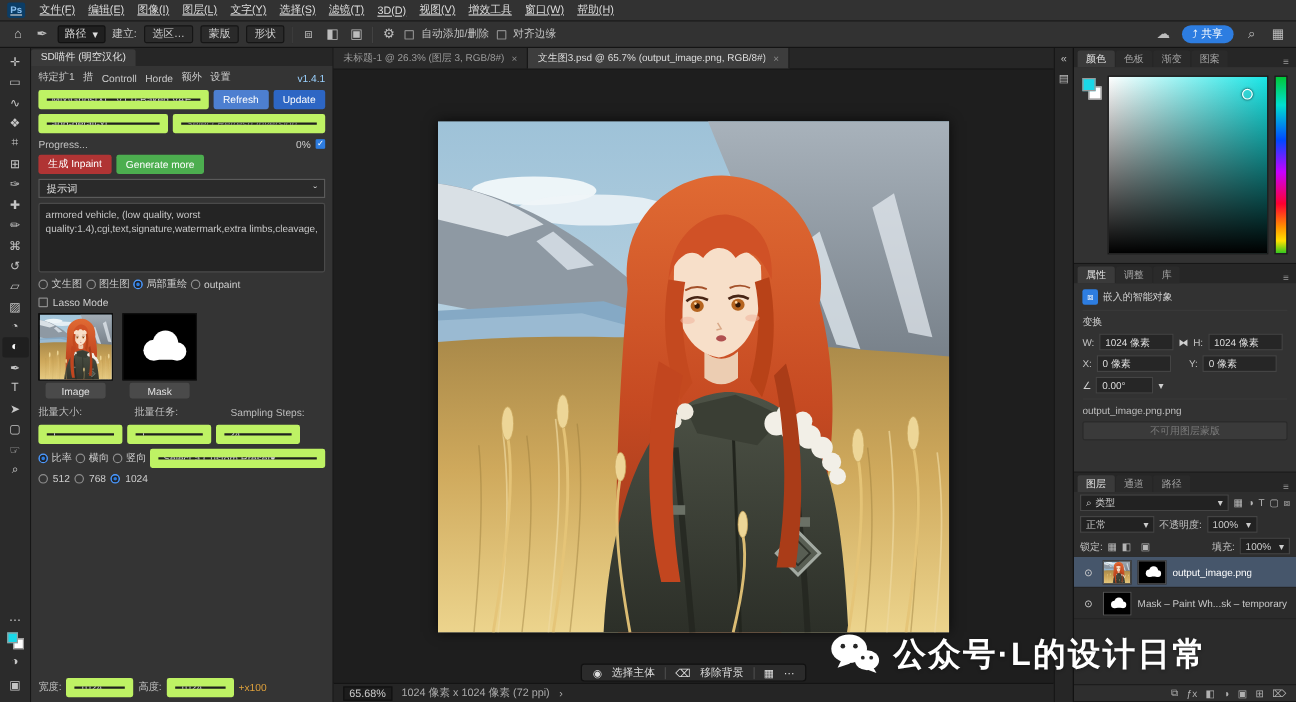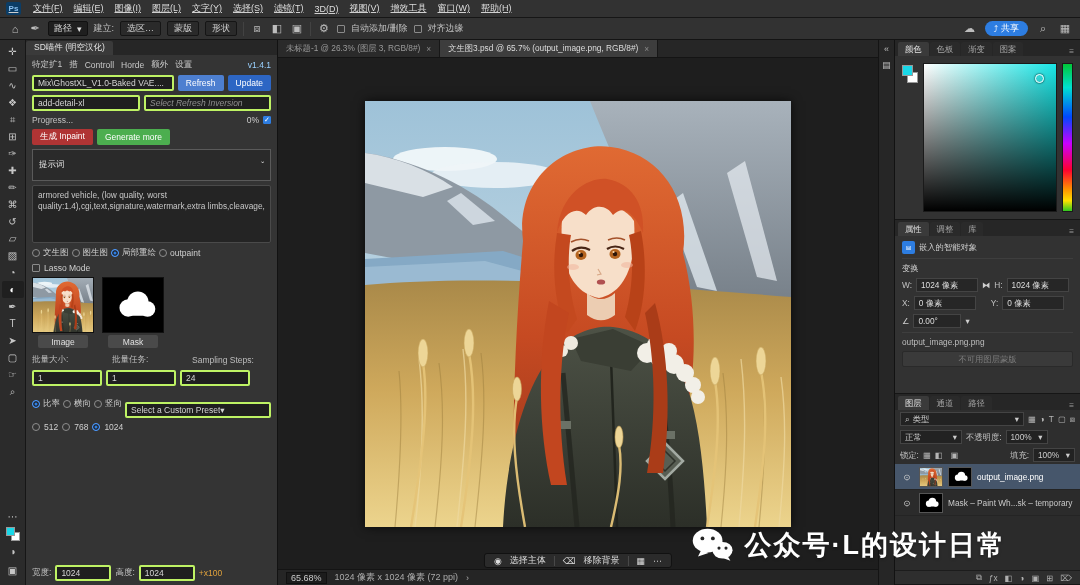--- a/index.html
+++ b/index.html
@@ -35,39 +35,39 @@
   .sw.bg{right:0;bottom:0;background:#fff;}
 
   
   .sd-panel{width:252px;background:#2e2e2e;border-right:1px solid #121212;display:flex;flex-direction:column;font-size:8.5px;}
   .sd-titlebar{height:15px;background:#262626;display:flex;align-items:flex-end;}
   .sd-title{background:#3a3a3a;height:14px;padding:0 8px;display:flex;align-items:center;color:#e2e2e2;font-size:8.5px;border-radius:2px 2px 0 0;}
   .sd-body{flex:1;padding:4px 6px;display:flex;flex-direction:column;gap:4px;overflow:hidden;background:#343434;}
   .sd-tabs{display:flex;align-items:center;gap:7px;color:#c9c9c9;}
   .sd-tabs .ver{color:#9ad1ff;margin-left:auto;}
   .row{display:flex;align-items:center;gap:4px;}
-  .field{background:#1f1f1f;border:2px solid #bef264;height:16px;display:flex;align-items:center;padding:0 4px;color:#d5d5d5;white-space:nowrap;overflow:hidden;text-overflow:ellipsis;border-radius:2px;}
+  .field{background:#1f1f1f;border:7px solid #bef264;height:16px;display:flex;align-items:center;padding:0 4px;color:#d5d5d5;white-space:nowrap;overflow:hidden;text-overflow:ellipsis;border-radius:2px;}
   .btn{height:16px;display:flex;align-items:center;justify-content:center;padding:0 8px;border-radius:2px;color:#fff;}
   .btn.refresh{background:#4d7fd0;}
   .btn.update{background:#2d66c4;}
   .btn.inpaint{background:#b03434;}
   .btn.genmore{background:#4cae4f;}
   .muted{color:#8f8f8f;}
-  .prompt-head{border:1px solid #5a5a5a;background:#2a2a2a;height:32px;display:flex;align-items:center;justify-content:space-between;padding:0 6px;color:#e0e0e0;}
+  .prompt-head{border:1px solid #5a5a5a;background:#2a2a2a;height:16px;display:flex;align-items:flex-end;justify-content:space-between;padding:0 6px;color:#e0e0e0;}
   .prompt-box{background:#242424;border:1px solid #4a4a4a;border-radius:2px;padding:4px 5px;color:#c7c7c7;line-height:1.3;font-size:8.3px;}
   .prompt-box.pos{height:84px;}
   .prompt-box.neg{height:58px;}
   .radio{width:8px;height:8px;border:1px solid #8d8d8d;border-radius:50%;display:inline-block;flex:0 0 auto;}
   .radio.sel{border-color:#4f9bff;background:#2d7de1;box-shadow:inset 0 0 0 1.5px #20242a;}
   .thumb-col{display:flex;flex-direction:column;align-items:center;}
   .thumb{width:62px;height:56px;background:#000;overflow:hidden;border:1px solid #111;}
   .thumb-label{width:50px;height:13px;background:#4a4a4a;color:#e0e0e0;display:flex;align-items:center;justify-content:center;margin-top:2px;border-radius:2px;}
   .param-label{width:76px;color:#bdbdbd;}
   .param-field{width:70px;}
-  .preset-select{flex:1;margin-top:12px;}
+  .preset-select{flex:1;}
   .accent-note{color:#e0a23c;}
   .lab{color:#c2c2c2;}
 
   
   .canvas-col{width:600px;display:flex;flex-direction:column;background:#1e1e1e;position:relative;}
   .doc-tabs{height:18px;background:#262626;display:flex;border-bottom:1px solid #141414;flex:0 0 auto;}
   .doc-tab{display:flex;align-items:center;gap:6px;padding:0 8px;font-size:8.3px;color:#9a9a9a;background:#2a2a2a;border-right:1px solid #171717;white-space:nowrap;overflow:hidden;}
   .doc-tab.active{background:#3d3d3d;color:#ddd;}
   .doc-close{color:#8a8a8a;}
   .canvas-wrap{flex:1;position:relative;min-height:0;}

